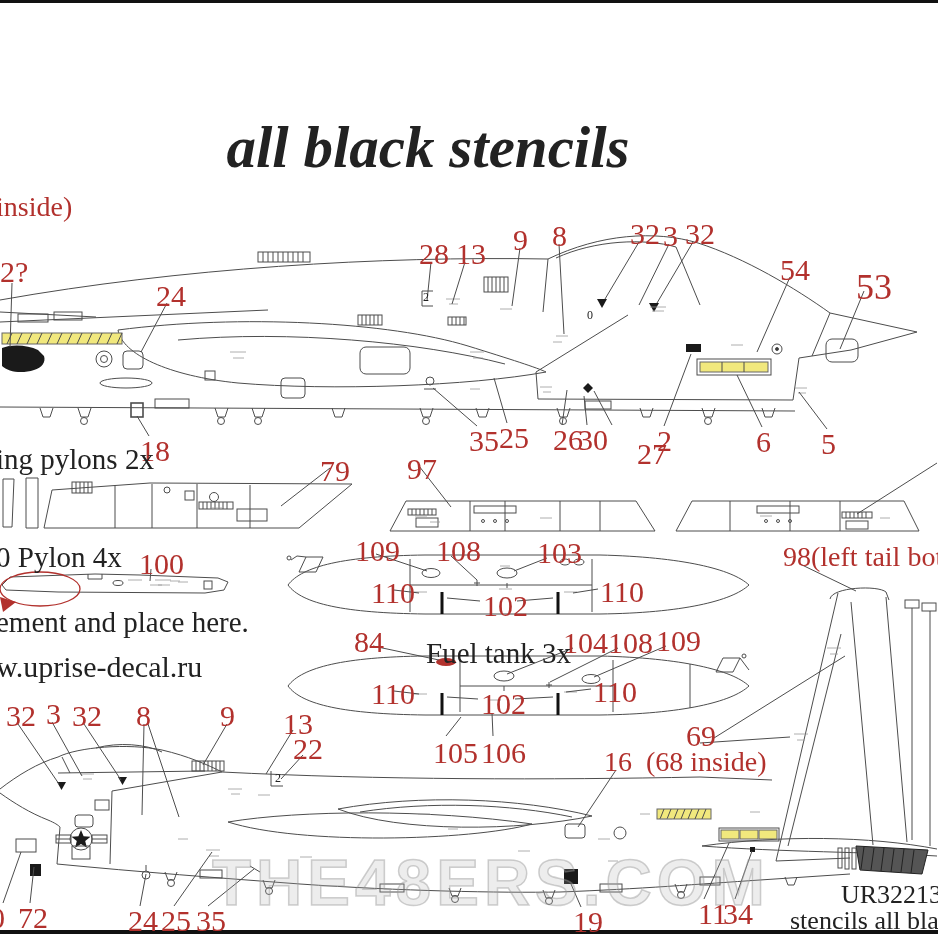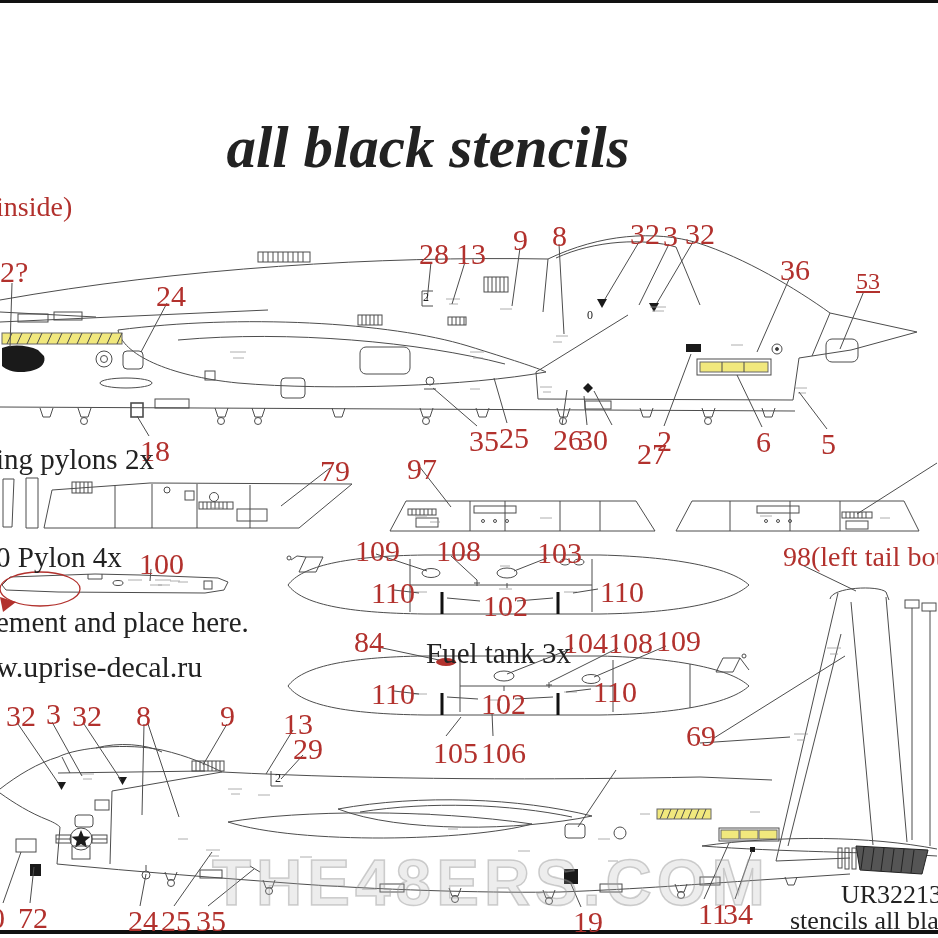--- a/index.html
+++ b/index.html
@@ -339,22 +339,22 @@
   <div id="ann">
       <span class="ann red" style="left: -4px; top: 193px; font-size: 28px;">inside)</span>
       <span class="ann red" style="left: 0px; top: 257px; font-size: 30px;">2?</span>
       <span class="ann red" style="left: 419px; top: 239px; font-size: 30px;">28</span>
       <span class="ann red" style="left: 456px; top: 239px; font-size: 30px;">13</span>
       <span class="ann red" style="left: 513px; top: 225px; font-size: 30px;">9</span>
       <span class="ann red" style="left: 552px; top: 221px; font-size: 30px;">8</span>
       <span class="ann red" style="left: 630px; top: 219px; font-size: 30px;">32</span>
       <span class="ann red" style="left: 663px; top: 221px; font-size: 30px;">3</span>
       <span class="ann red" style="left: 685px; top: 219px; font-size: 30px;">32</span>
-      <span class="ann red" style="left: 780px; top: 255px; font-size: 30px;">36</span>
-      <span class="ann red" style="left: 856px; top: 269px; font-size: 24px; text-decoration: underline;">53</span>
+      <span class="ann red" style="left: 780px; top: 255px; font-size: 30px;">54</span>
+      <span class="ann red" style="left: 856px; top: 269px; font-size: 36px;">53</span>
       <span class="ann red" style="left: 156px; top: 281px; font-size: 30px;">24</span>
       <span class="ann red" style="left: 140px; top: 436px; font-size: 30px;">18</span>
       <span class="ann red" style="left: 469px; top: 426px; font-size: 30px;">35</span>
       <span class="ann red" style="left: 499px; top: 423px; font-size: 30px;">25</span>
       <span class="ann red" style="left: 553px; top: 425px; font-size: 30px;">26</span>
       <span class="ann red" style="left: 578px; top: 425px; font-size: 30px;">30</span>
       <span class="ann red" style="left: 604px; top: 439px; font-size: 30px; margin-left: 33px;">27</span>
       <span class="ann red" style="left: 657px; top: 426px; font-size: 30px;">2</span>
       <span class="ann red" style="left: 756px; top: 427px; font-size: 30px;">6</span>
       <span class="ann red" style="left: 821px; top: 429px; font-size: 30px;">5</span>
@@ -371,27 +371,28 @@
       <span class="ann red" style="left: 354px; top: 627px; font-size: 30px;">84</span>
       <span class="ann red" style="left: 563px; top: 628px; font-size: 30px;">104</span>
       <span class="ann red" style="left: 608px; top: 628px; font-size: 30px;">108</span>
       <span class="ann red" style="left: 656px; top: 626px; font-size: 30px;">109</span>
       <span class="ann red" style="left: 371px; top: 679px; font-size: 30px;">110</span>
       <span class="ann red" style="left: 593px; top: 677px; font-size: 30px;">110</span>
       <span class="ann red" style="left: 481px; top: 689px; font-size: 30px;">102</span>
       <span class="ann red" style="left: 433px; top: 738px; font-size: 30px;">105</span>
       <span class="ann red" style="left: 481px; top: 738px; font-size: 30px;">106</span>
       <span class="ann red" style="left: 686px; top: 721px; font-size: 30px;">69</span>
+      <span class="ann red" style="left: 604px; top: 748px; font-size: 28px;">16  (68 inside)</span>
       <span class="ann red" style="left: 6px; top: 701px; font-size: 30px;">32</span>
       <span class="ann red" style="left: 46px; top: 699px; font-size: 30px;">3</span>
       <span class="ann red" style="left: 72px; top: 701px; font-size: 30px;">32</span>
       <span class="ann red" style="left: 136px; top: 701px; font-size: 30px;">8</span>
       <span class="ann red" style="left: 220px; top: 701px; font-size: 30px;">9</span>
       <span class="ann red" style="left: 283px; top: 709px; font-size: 30px;">13</span>
-      <span class="ann red" style="left: 293px; top: 734px; font-size: 30px;">29</span>
+      <span class="ann red" style="left: 293px; top: 734px; font-size: 30px;">22</span>
       <span class="ann red" style="left: -10px; top: 903px; font-size: 30px;">0</span>
       <span class="ann red" style="left: 18px; top: 903px; font-size: 30px;">72</span>
       <span class="ann red" style="left: 128px; top: 906px; font-size: 30px;">24</span>
       <span class="ann red" style="left: 161px; top: 906px; font-size: 30px;">25</span>
       <span class="ann red" style="left: 196px; top: 906px; font-size: 30px;">35</span>
       <span class="ann red" style="left: 573px; top: 907px; font-size: 30px;">19</span>
       <span class="ann red" style="left: 698px; top: 899px; font-size: 30px;">11</span>
       <span class="ann red" style="left: 723px; top: 899px; font-size: 30px;">34</span>
       <span class="ann blk" style="left: -4px; top: 445px; font-size: 29px;">ing pylons 2x</span>
       <span class="ann blk" style="left: -4px; top: 543px; font-size: 29px;">0 Pylon 4x</span>

